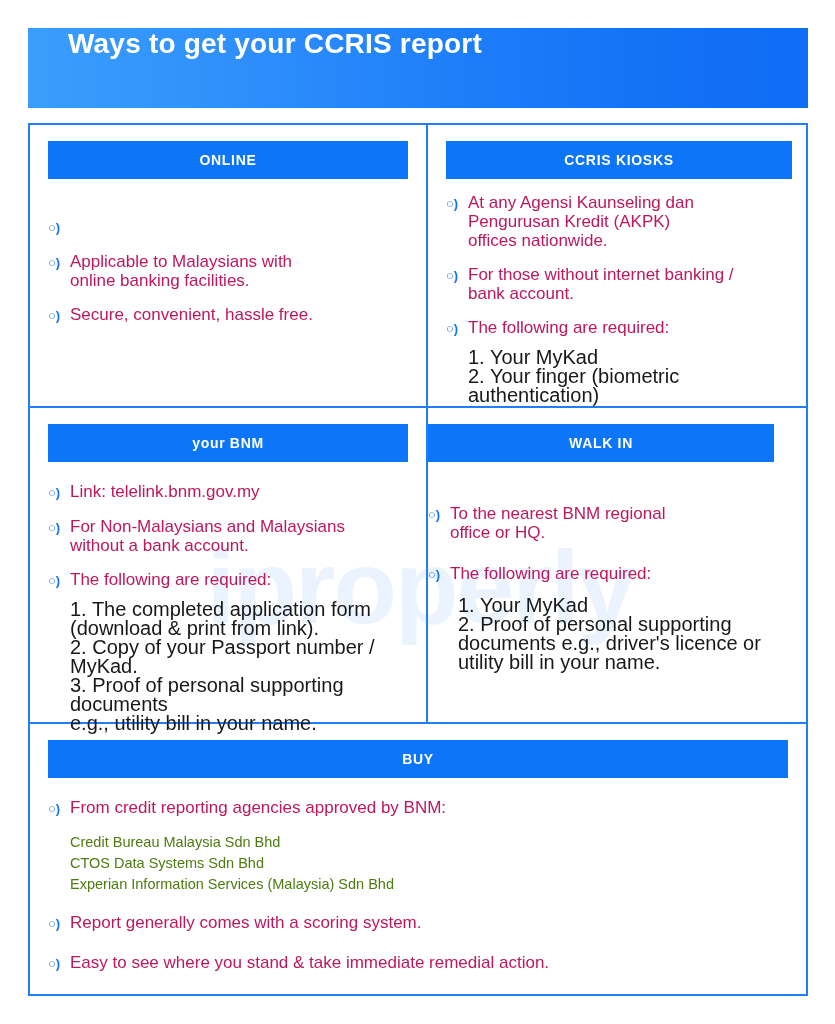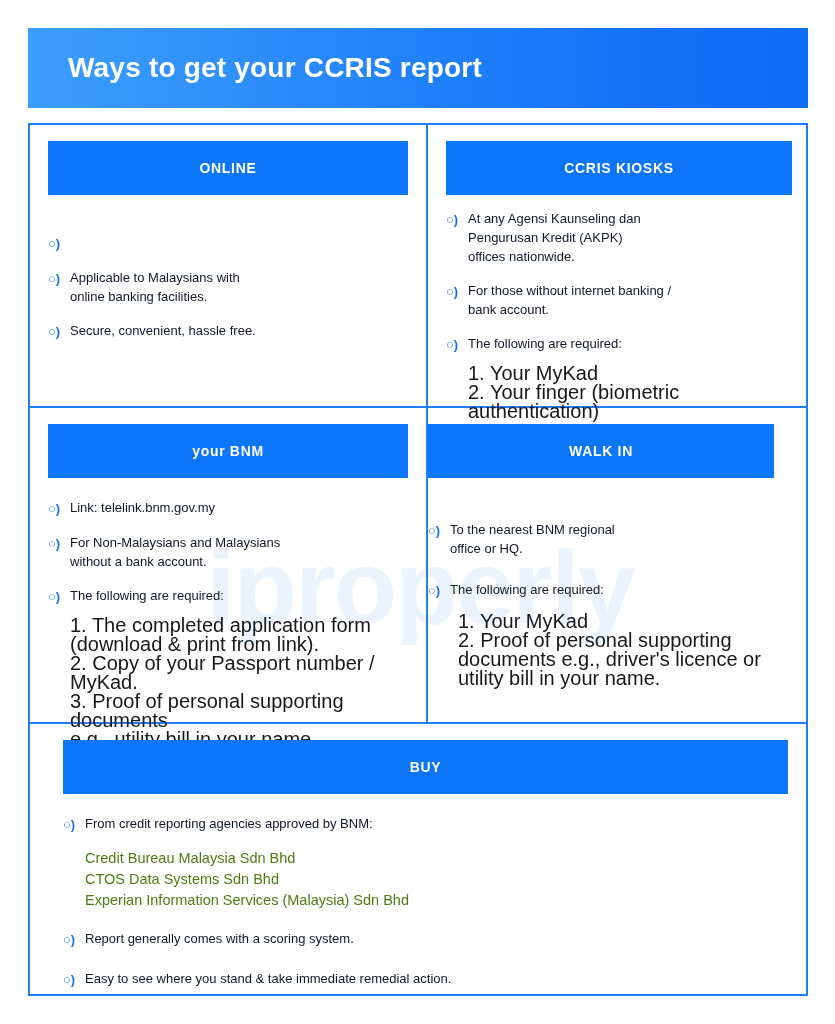--- a/index.html
+++ b/index.html
@@ -26,21 +26,21 @@
 
   
   .banner {
     position: absolute;
     left: 28px;
     top: 28px;
     width: 780px;
     height: 80px;
     background: linear-gradient(90deg, #3b9dfb 0%, #2f90fb 26%, #1e7ef9 55%, #1472f6 78%, #0f6cf5 100%);
     display: flex;
-    align-items: center;
+    align-items: flex-start;
   }
   .banner-title {
     color: #ffffff;
     font-size: 28px;
     font-weight: bold;
     letter-spacing: 0.2px;
     margin-left: 40px;
     white-space: nowrap;
   }
 
@@ -93,21 +93,21 @@
     position: absolute;
     box-sizing: border-box;
     z-index: 2;
   }
   .panel-head {
     background: #0d75f7;
     color: #ffffff;
     font-size: 14px;
     font-weight: bold;
     letter-spacing: 0.7px;
-    height: 54px;
+    height: 38px;
     display: flex;
     align-items: center;
     justify-content: center;
     text-transform: none;
   }
   .panel-body {
     padding-top: 14px;
   }
 
   
@@ -126,22 +126,22 @@
     width: 22px;
     color: #1472f6;
     font-size: 13px;
     font-weight: bold;
     line-height: 19px;
     padding-top: 1px;
     text-align: left;
   }
   .btext {
     flex: 1 1 auto;
-    color: #0f172a;
-    font-size: 13px;
+    color: #be185d;
+    font-size: 17px;
     line-height: 19px;
     white-space: pre-line;
   }
   .sublist {
     color: #17181a;
     font-size: 20px;
     line-height: 19px;
     white-space: pre-line;
     margin: 0 0 15px 0;
     padding: 0;
@@ -274,21 +274,21 @@
           </ul>
           <div class="sublist" style="margin-left:30px;">1. Your MyKad
 2. Proof of personal supporting
     documents e.g., driver's licence or
     utility bill in your name.</div>
         </div>
       </div>
     </div>
 
     <div class="panel" style="left:0px; top:599px; width:776px; height:270px;">
-      <div style="padding:16px 18px 0 18px;margin-left:15px;">
+      <div style="padding:16px 18px 0 18px;">
         <div class="panel-head">
           <span>BUY</span>
         </div>
         <div class="panel-body" style="padding-top:20px;">
           <ul class="blist">
             <li class="bitem" style="margin-bottom:14px;">
               <span class="bullet">○)</span>
               <span class="btext">From credit reporting agencies approved by BNM:</span>
             </li>
           </ul>

